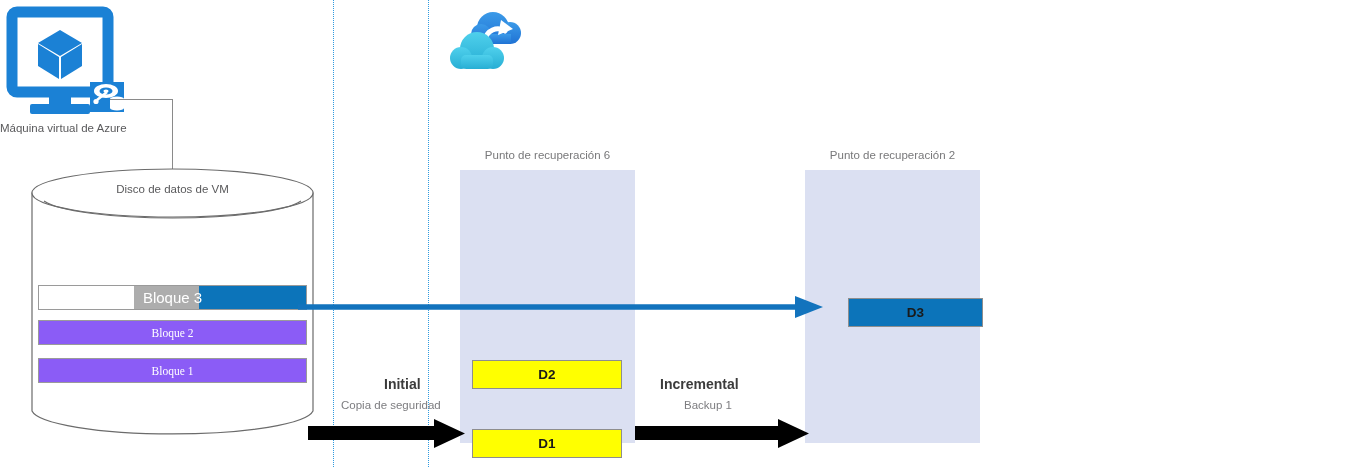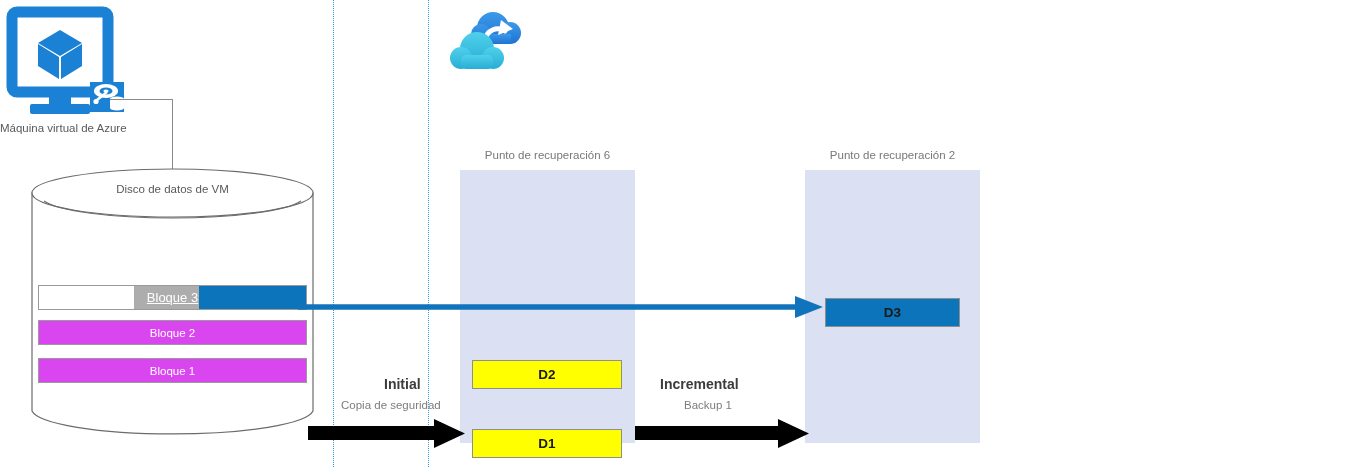--- a/index.html
+++ b/index.html
@@ -73,21 +73,21 @@
     justify-content: center;
     background: #ffffff;
     color: #59595b;
   }
   .blk-label {
     position: relative;
     z-index: 3;
     pointer-events: none;
   }
   .blk-white { background: #ffffff; color:#59595b; }
-  .blk-yellow { background: #d946ef; color: #ffffff; }
+  .blk-yellow { background: #8b5cf6; color: #ffffff; font-family: Liberation Serif, serif; }
   .blk-split { background: transparent; padding: 0; position: absolute; }
   .seg { position: absolute; top: 0; bottom: 0; }
   .seg-white  { background: #ffffff; }
   .seg-gray   { background: #adadad; }
   .seg-blue   { background: #0c74ba; }
 
   
   .cloud-icon-wrap { left: 448px; top: 6px; width: 80px; height: 72px; }
 
   
@@ -109,21 +109,21 @@
     border: 1.4px solid #8e8e8e;
     height: 29px;
     display: flex;
     align-items: center;
     justify-content: center;
     font-size: 13.5px;
     font-weight: bold;
     color: #1a1a1a;
   }
   .dbox-yellow { background: #ffff00; }
-  .dbox-blue   { background: #0c74ba; }
+  .dbox-blue   { background: #0c74ba; margin-left: 23px; }
 
   
   .step-title {
     font-size: 14px;
     font-weight: bold;
     color: #3c3c3c;
     white-space: nowrap;
   }
   .step-sub {
     font-size: 11.5px;
@@ -187,21 +187,21 @@
     </svg>
   </div>
   <div class="abs cyl-title">Disco de datos de VM</div>
 
 
   <div class="abs blk blk-split" style="top:285px; display:block;">
     <div class="seg seg-white" style="left:0;   width:95px;"></div>
     <div class="seg seg-gray" style="left:95px; width:65px;"></div>
     <div class="seg seg-blue" style="left:160px;right:0;"></div>
     <div style="position:absolute;inset:0;display:flex;align-items:center;justify-content:center;">
-      <span class="blk-label" style="color:#ffffff;font-size:13px;text-decoration:underline;">Bloque 3</span>
+      <span class="blk-label" style="color:#ffffff;font-size:15px;">Bloque 3</span>
     </div>
   </div>
 
   <div class="abs blk blk-yellow" style="top:320px;">
     <span class="blk-label">Bloque 2</span>
   </div>
 
   <div class="abs blk blk-yellow" style="top:358px;">
     <span class="blk-label">Bloque 1</span>
   </div>

